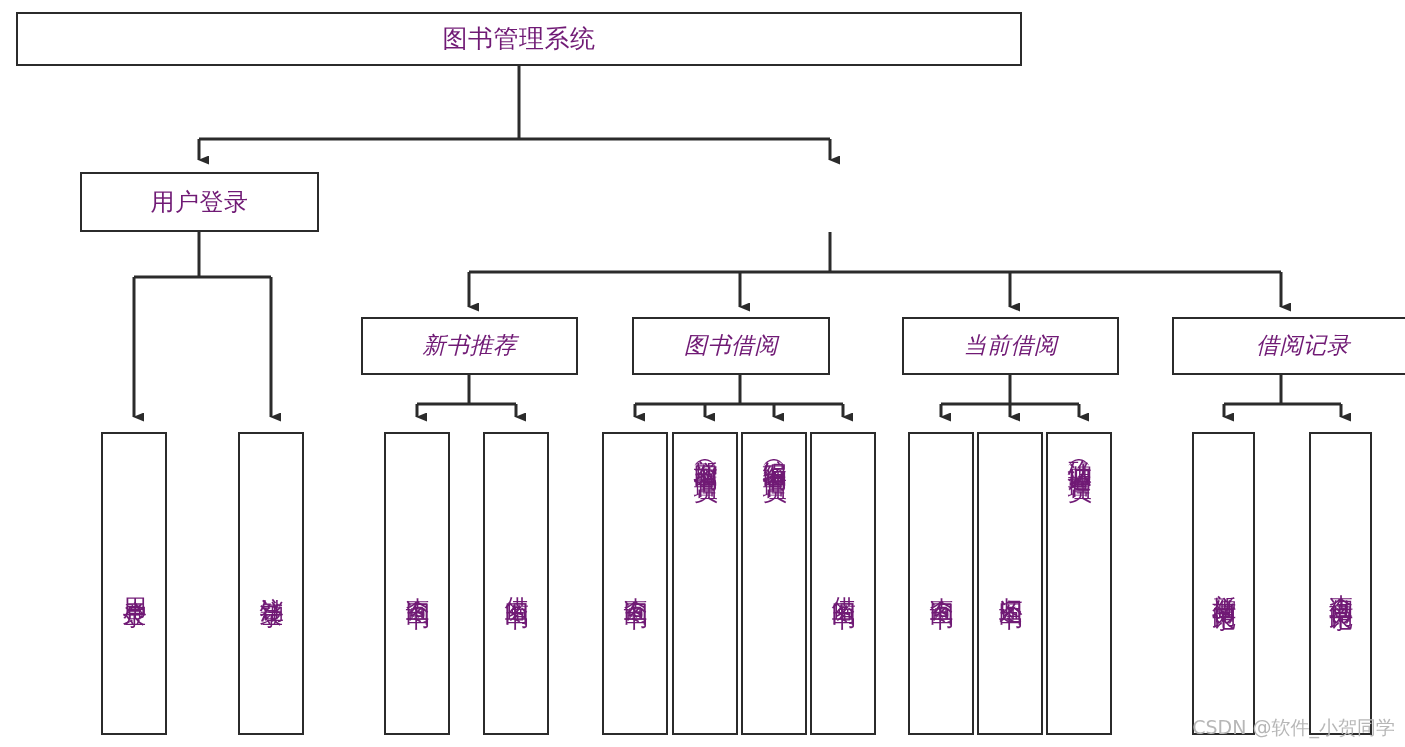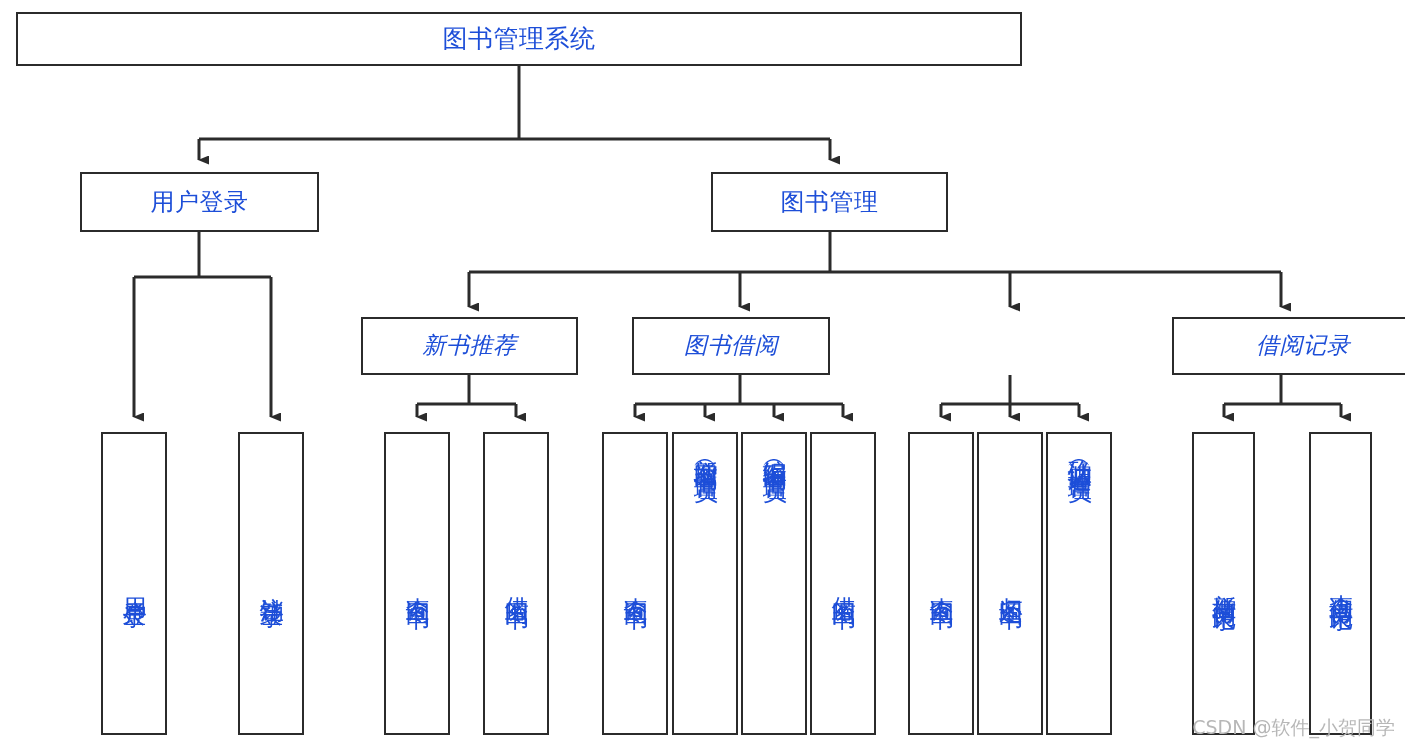--- a/index.html
+++ b/index.html
@@ -27,21 +27,21 @@
     pointer-events: none;
   }
   .node {
     position: absolute;
     box-sizing: border-box;
     background: #ffffff;
     border: 2.5px solid #2b2b2b;
     display: flex;
     align-items: center;
     justify-content: center;
-    color: #1d4ed8;
+    color: #701a75;
     z-index: 2;
   }
   .node-label {
     display: block;
     text-align: center;
     line-height: 1.12;
     letter-spacing: 0.5px;
     white-space: pre;
   }
   
@@ -142,32 +142,32 @@
   </svg>
 
   <div class="node node-root" style="left:16px; top:12px; width:1006px; height:54px;">
     <span class="node-label">图书管理系统</span>
   </div>
 
   <div class="node node-l1" style="left:80px; top:172px; width:239px; height:60px;">
     <span class="node-label">用户登录</span>
   </div>
 
-  <div class="node node-l1" style="left:711px; top:172px; width:237px; height:60px;">
-    <span class="node-label">图书管理</span>
-  </div>
 
   <div class="node node-l2" style="left:361px; top:317px; width:217px; height:58px;">
     <span class="node-label">新书推荐</span>
   </div>
 
   <div class="node node-l2" style="left:632px; top:317px; width:198px; height:58px;">
     <span class="node-label">图书借阅</span>
   </div>
 
+  <div class="node node-l2" style="left:902px; top:317px; width:217px; height:58px;">
+    <span class="node-label">当前借阅</span>
+  </div>
 
   <div class="node node-l2" style="left:1172px; top:317px; width:262px; height:58px;">
     <span class="node-label">借阅记录</span>
   </div>
 
   <div class="node node-leaf" style="left:101px; top:432px; width:66px; height:303px;">
     <span class="node-label">用户登录</span>
   </div>
 
   <div class="node node-leaf" style="left:238px; top:432px; width:66px; height:303px;">

